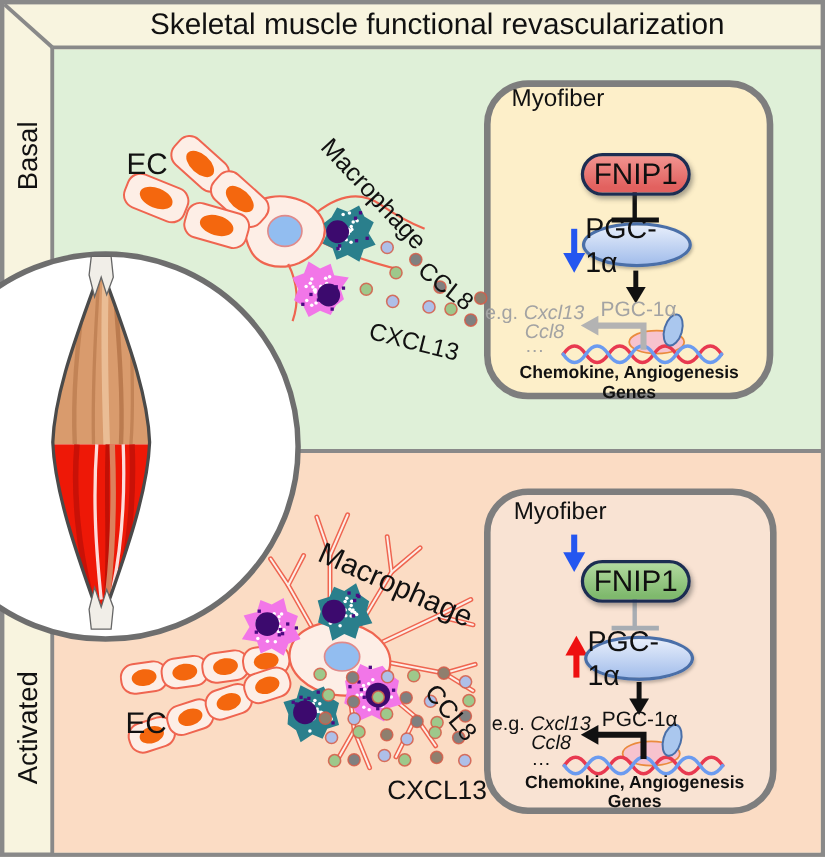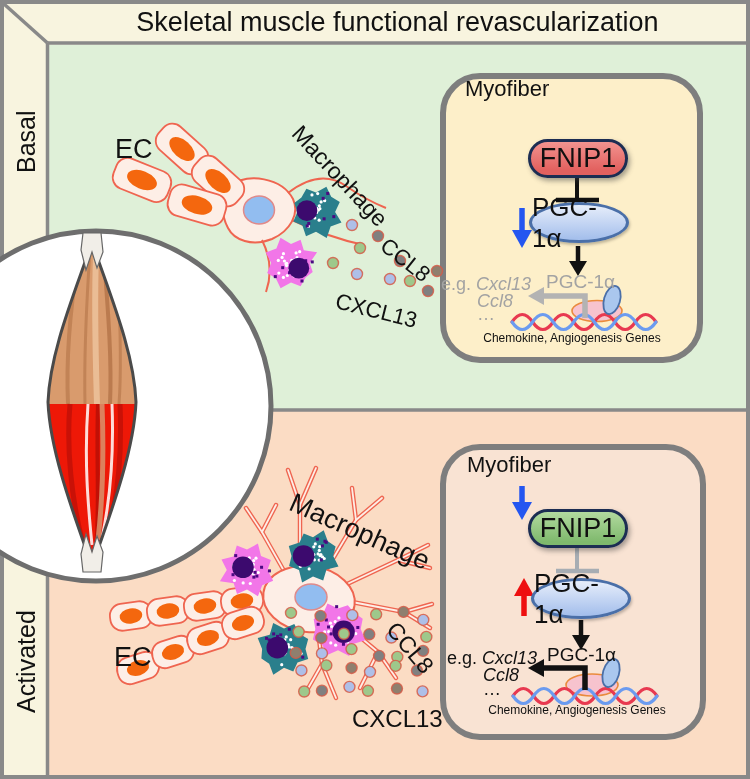--- a/index.html
+++ b/index.html
@@ -20,21 +20,21 @@
         box-shadow:2px 3px 5px rgba(60,60,60,.45);box-sizing:border-box;margin-top:30px;}
   .pill.red{background:linear-gradient(180deg,#f2938f 0%,#e2615f 85%);}
   .pill.green{background:linear-gradient(180deg,#b2da9f 0%,#7fb96d 90%);}
   .oval{position:absolute;z-index:8;display:flex;align-items:center;justify-content:center;
         border:3px solid #4a6fa8;border-radius:50%;font-size:26px;font-weight:500;color:#101010;
         background:linear-gradient(180deg,#e7eefb 0%,#a6c0ec 95%);
         box-shadow:1px 2px 3px rgba(0,0,0,.25);box-sizing:border-box;}
   .genes{font-size:18px;}
   .it{font-style:italic;}
   .gray{color:#a3a3a3;}
-  .caption{font-weight:400;font-size:12px;text-align:center;white-space:normal;}
+  .caption{font-weight:700;font-size:16px;text-align:center;white-space:normal;}
 </style>
 </head>
 <body>
 
 <div class="stage">
   <div class="frame"></div>
   <div class="panel" id="panel-basal"></div>
   <div class="panel" id="panel-activated"></div>
 
   <div class="mybox" id="basal-box"></div>

